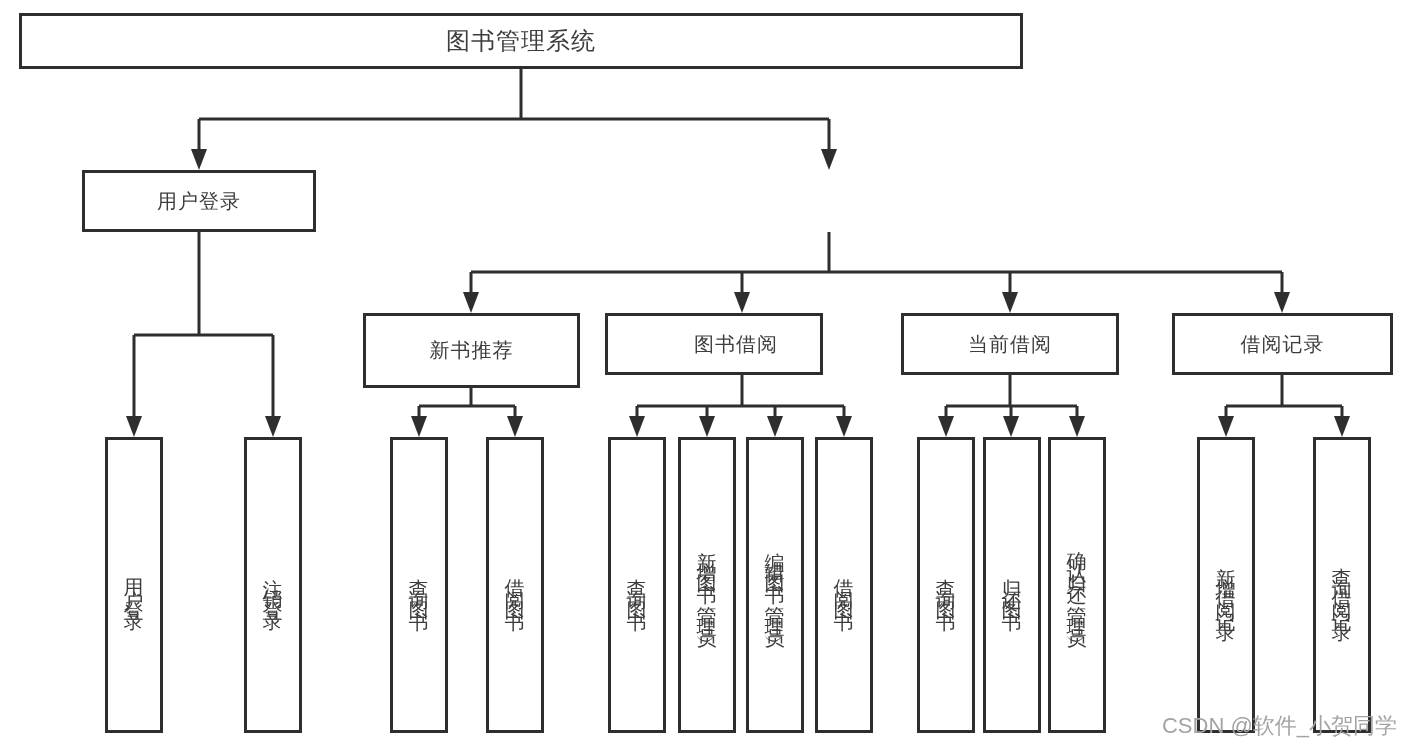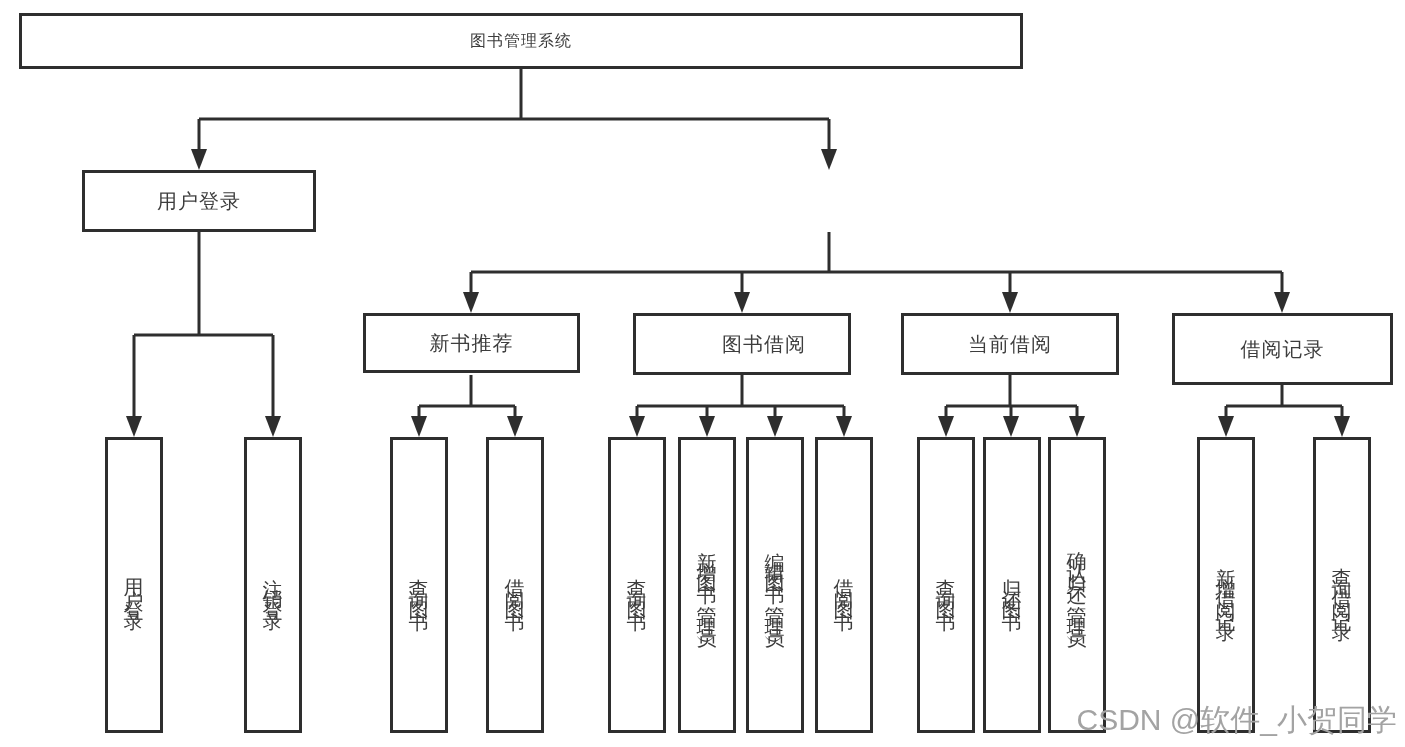--- a/index.html
+++ b/index.html
@@ -8,35 +8,35 @@
   .node{
     position:absolute;
     background:#ffffff;
     border:3px solid #2e2e2e;
     box-sizing:border-box;
     display:flex;align-items:center;justify-content:center;
     color:#3d3d3d;
     z-index:2;
   }
   .hlabel{font-size:20px;letter-spacing:1px;white-space:nowrap;}
-  .root-box .hlabel{font-size:16px;}
+  .root-box .hlabel{font-size:24px;}
   .leaf{width:58px;height:296px;top:437px;}
   .vtext{
     writing-mode:vertical-rl;
     text-orientation:mixed;
     font-size:20px;
     letter-spacing:11px;
     line-height:1;
     white-space:nowrap;
   }
   svg.connectors{position:absolute;left:0;top:0;z-index:1;}
   .watermark{
     position:absolute;
     right:8px;bottom:6px;
-    font-size:30px;
+    font-size:22px;
     color:#a3a3a3;
     z-index:3;
     white-space:nowrap;
   }
 </style>
 </head>
 <body>
 
 <div id="canvas">
 
@@ -88,30 +88,30 @@
   </svg>
 
   <div class="node root-box" style="left:19px;top:13px;width:1004px;height:56px;">
     <span class="hlabel">图书管理系统</span>
   </div>
 
   <div class="node" style="left:82px;top:170px;width:234px;height:62px;">
     <span class="hlabel">用户登录</span>
   </div>
 
-  <div class="node" style="left:363px;top:313px;width:217px;height:60px;">
+  <div class="node" style="left:363px;top:313px;width:217px;height:75px;">
     <span class="hlabel">新书推荐</span>
   </div>
-  <div class="node" style="left:633px;top:313px;width:218px;height:62px;padding-left:44px;">
+  <div class="node" style="left:605px;top:313px;width:218px;height:62px;padding-left:44px;">
     <span class="hlabel">图书借阅</span>
   </div>
   <div class="node" style="left:901px;top:313px;width:218px;height:62px;justify-content:center;">
     <span class="hlabel">当前借阅</span>
   </div>
-  <div class="node" style="left:1172px;top:313px;width:221px;height:72px;">
+  <div class="node" style="left:1172px;top:313px;width:221px;height:62px;">
     <span class="hlabel">借阅记录</span>
   </div>
 
   <div class="node leaf" style="left:105px;">
     <span class="vtext">用户登录</span>
   </div>
   <div class="node leaf" style="left:244px;">
     <span class="vtext">注销登录</span>
   </div>
 

